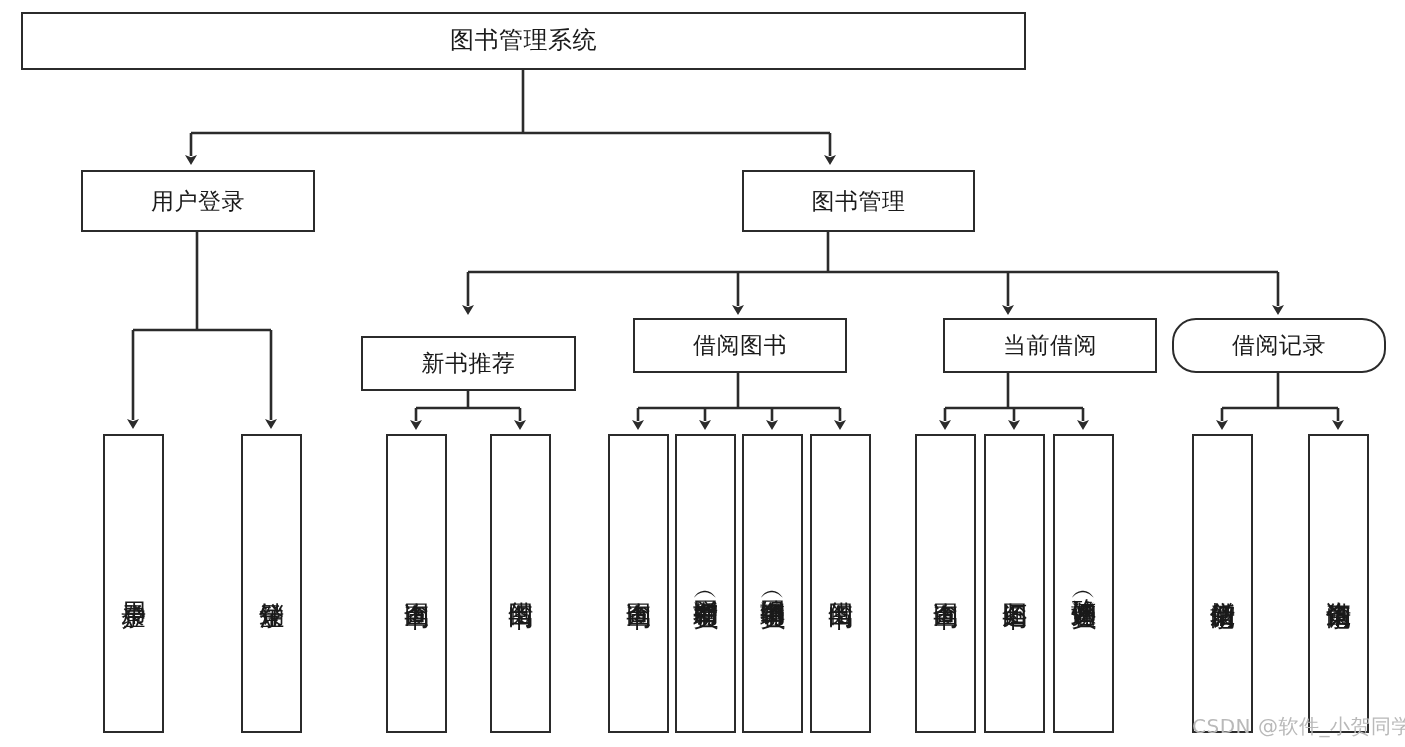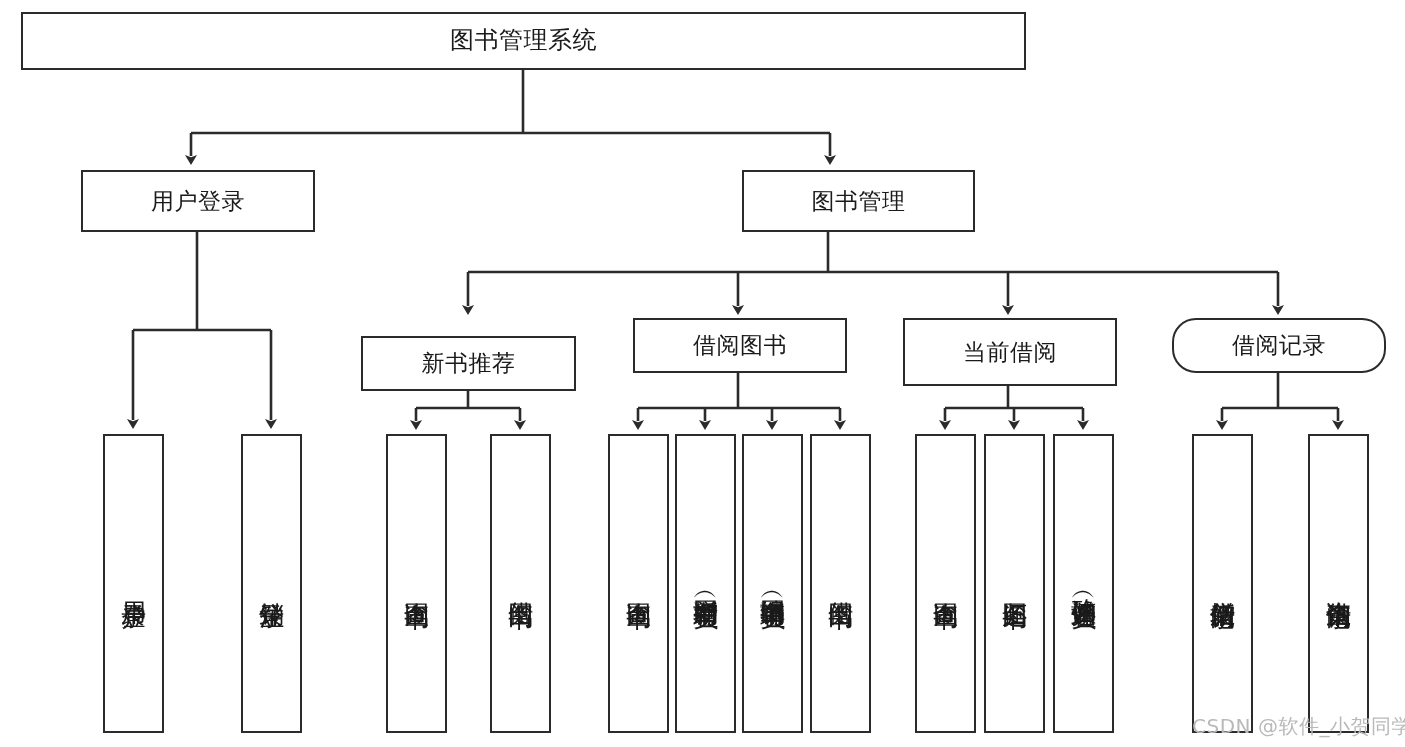--- a/index.html
+++ b/index.html
@@ -136,21 +136,21 @@
   <div class="node node-h" style="left:712px; top:170px; width:233px; height:62px;margin-left:30px;">
     <span class="node-label">图书管理</span>
   </div>
 
   <div class="node node-h" style="left:361px; top:336px; width:215px; height:55px;">
     <span class="node-label">新书推荐</span>
   </div>
   <div class="node node-h" style="left:633px; top:318px; width:214px; height:55px;">
     <span class="node-label">借阅图书</span>
   </div>
-  <div class="node node-h" style="left:903px; top:318px; width:214px; height:68px;">
+  <div class="node node-h" style="left:943px; top:318px; width:214px; height:55px;">
     <span class="node-label">当前借阅</span>
   </div>
   <div class="node node-h" style="left:1172px; top:318px; width:214px; height:55px;border-radius:24px;">
     <span class="node-label">借阅记录</span>
   </div>
 
   <div class="node node-v" style="left:103px; top:434px; width:61px; height:299px;">
     <span class="node-label">用户登录</span>
   </div>
   <div class="node node-v" style="left:241px; top:434px; width:61px; height:299px;">

